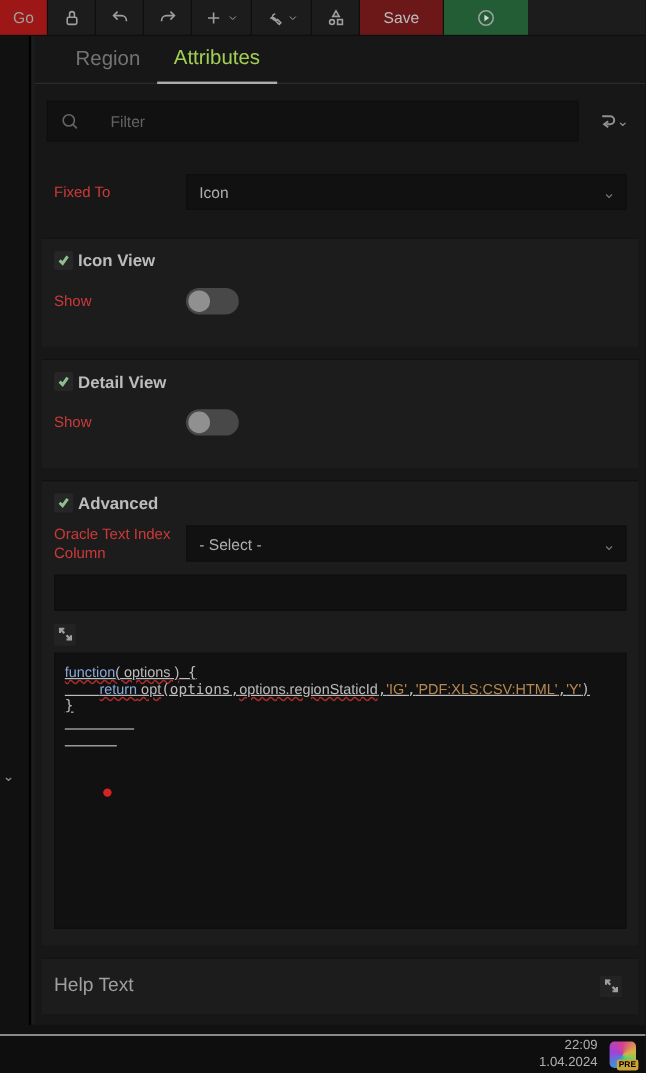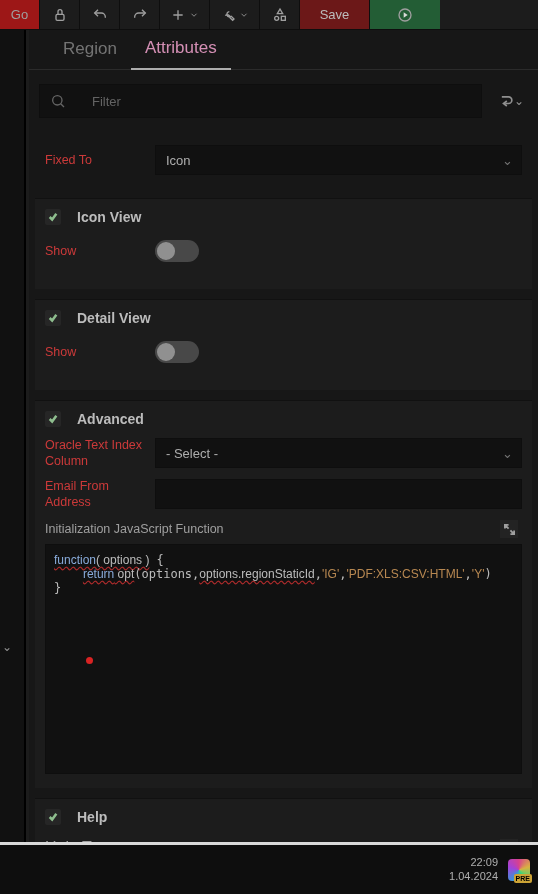--- a/index.html
+++ b/index.html
@@ -58,21 +58,21 @@
     align-items: flex-end;
     border-bottom: 1px solid #333;
   }
   .tab {
     padding: 10px 14px 10px;
     font-size: 17px;
     color: #888;
     cursor: pointer;
   }
   .tab.active {
-    color: #f9a8d4;
+    color: #bef264;
     border-bottom: 2px solid #ccc;
     margin-bottom:-1px;
   }
 
   .filter-row {
     display: flex;
     align-items: center;
     padding: 14px 10px 12px 10px;
     gap: 10px;
   }
@@ -97,21 +97,21 @@
   .filter-extra svg { width:20px; height:20px; stroke:#aaa; fill:none; stroke-width:2;}
 
   .group {
     margin: 4px 6px 10px 6px;
     background: #212121;
     padding: 10px 10px 14px 10px;
     border-top:1px solid #151515;
   }
   .group.noheader { background:transparent; border:none; padding-bottom:4px; }
   .group-header {
-    display:flex; align-items:flex-end; gap:16px;
+    display:flex; align-items:flex-end; gap:4px;
     font-size:14px; font-weight:600; color:#ddd;
     margin-bottom: 10px;
   }
   .chk {
     width:16px; height:16px; background:#2d2d2d; display:flex; align-items:center; justify-content:center;
     border-radius:2px;
   }
   .chk svg { width:10px; height:10px; stroke:#a8e0a8; stroke-width:3; fill:none;}
 
   .prop-row {
@@ -150,37 +150,38 @@
     height: 230px;
     background:#141414;
     border:1px solid #111;
     padding:8px 8px;
     font-family: Consolas, Menlo, monospace;
     font-size:12px;
     color:#ddd;
     white-space:pre;
     overflow:hidden;
     position:relative;
+    text-decoration:underline;
   }
   .code-box .kw { color:#a0c8ff; }
   .code-box .underline-red { text-decoration: underline wavy #cc3333; text-underline-offset:2px;}
   .code-box .str { color:#d8a060; }
   .red-dot {
     position:absolute; width:7px; height:7px; border-radius:4px; background:#ff2a2a;
   }
 
   .help-text-row {
     display:flex; align-items:center; justify-content:space-between;
     font-size:16px; color:#bbb; padding:4px 4px 0 0;
   }
 
   
   .taskbar {
-    position:absolute; left:0; right:0; bottom:0; height:52px;
-    background:#111; border-top:3px solid #ffffff;
+    position:absolute; left:0; right:0; bottom:0; height:32px;
+    background:#111; border-top:1px solid #ffffff;
     display:flex; align-items:center; justify-content:flex-end;
     padding: 0 8px; gap:10px;
   }
   .clock { text-align:right; font-size:11px; color:#ccc; line-height:1.2;}
   .tray-ico { width:22px; height:22px; display:flex; align-items:center; justify-content:center;}
   .tray-ico .pre {
     width:22px; height:22px; position:relative;
   }
   .tray-ico .pre::before{
     content:""; position:absolute; inset:0;
@@ -330,49 +331,39 @@
 
       <div class="prop-row">
         <div class="prop-label wide">Oracle Text Index Column</div>
         <div class="select-ctrl">
           <span>- Select -</span>
           <span class="chevd">⌄</span>
         </div>
       </div>
 
       <div class="prop-row">
-        <div class="prop-label wide">Email From Address</div>
         <div class="text-ctrl"></div>
       </div>
 
       <div class="code-label-row">
-        <span>Initialization JavaScript Function</span>
         <span class="expand-icon">
           <svg viewBox="0 0 12 12">
               <path d="M1 5V1h4M11 7v4H7M1 1l4 4M11 11L7 7"></path>
             </svg>
         </span>
       </div>
 
       <div class="code-box"><span class="underline-red"><span class="kw">function</span>( options )</span> {
     <span class="underline-red"><span class="kw">return</span> opt</span>(options,<span class="underline-red">options.regionStaticId</span>,<span class="str">'IG'</span>,<span class="str">'PDF:XLS:CSV:HTML'</span>,<span class="str">'Y'</span>)
 }
         <div class="red-dot" style="left:40px; top:112px;"></div>
       </div>
     </div>
 
     <div class="group">
-      <div class="group-header">
-        <span class="chk">
-            <svg viewBox="0 0 12 12">
-              <path d="M2 6l3 3 5-7"></path>
-            </svg>
-          </span>
-        <span>Help</span>
-      </div>
       <div class="help-text-row">
         <span>Help Text</span>
         <span class="expand-icon">
           <svg viewBox="0 0 12 12">
               <path d="M1 5V1h4M11 7v4H7M1 1l4 4M11 11L7 7"></path>
             </svg>
         </span>
       </div>
     </div>
 

